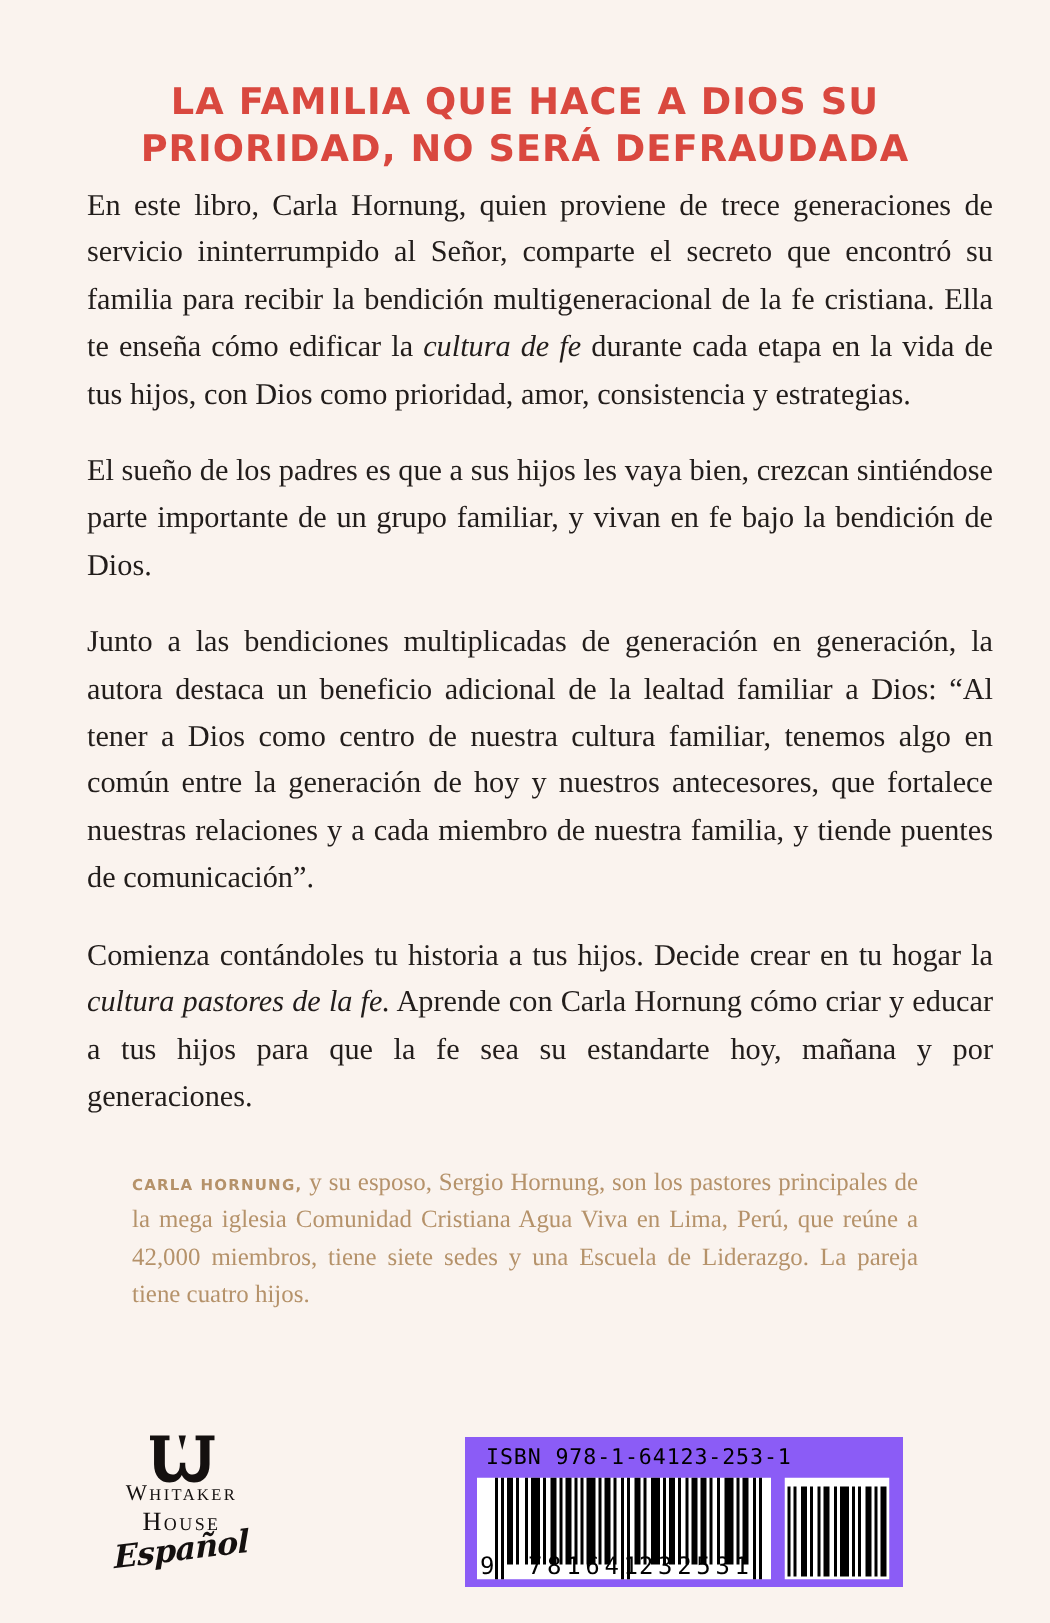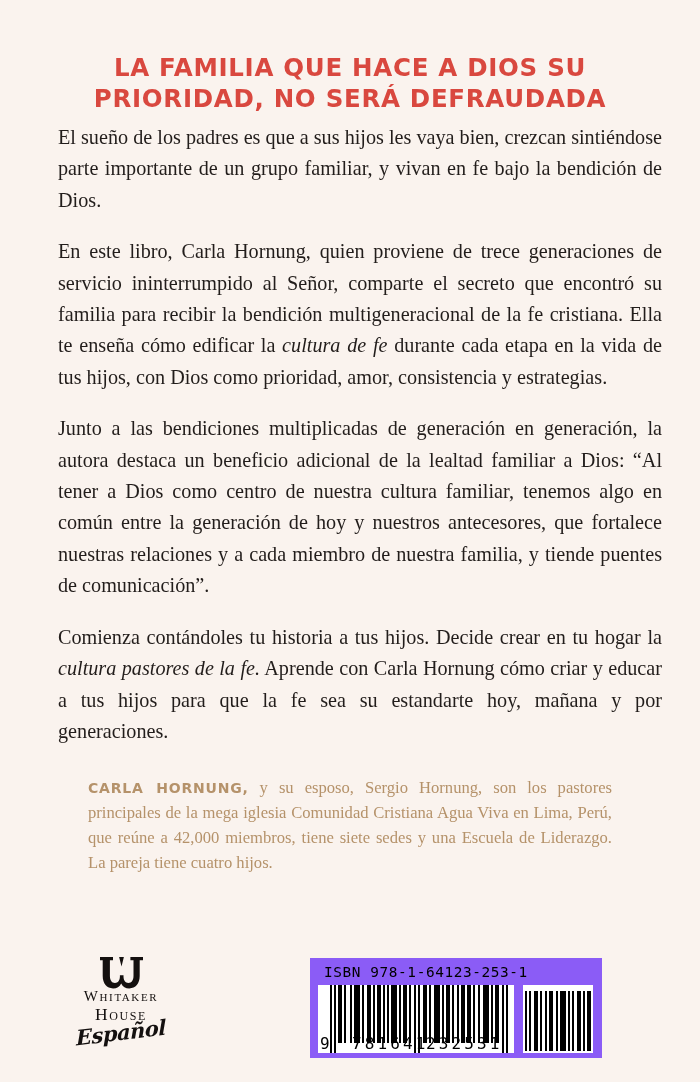--- a/index.html
+++ b/index.html
@@ -72,21 +72,21 @@
     color: #b5926a;
     font-family: "Liberation Serif", serif;
     font-size: 16.6px;
     line-height: 1.5;
     text-align: justify;
     text-justify: inter-word;
   }
   .bio .bio-name {
     font-family: "DejaVu Sans", sans-serif;
     font-weight: bold;
-    font-size: 14px;
+    font-size: 10px;
     letter-spacing: 0.8px;
     color: #b5926a;
   }
 
   
   .category {
     position: absolute;
     left: 310px;
     top: 927px;
     width: 292px;
@@ -196,22 +196,22 @@
 <body>
 
 <div class="cover">
 
   <div class="headline">
     <span class="hl-line">LA FAMILIA QUE HACE A DIOS SU</span>
     <span class="hl-line">PRIORIDAD, NO SERÁ DEFRAUDADA</span>
   </div>
 
   <div class="body-copy">
+    <p class="para">En este libro, Carla Hornung, quien proviene de trece generaciones de servicio ininterrumpido al Señor, comparte el secreto que encontró su familia para recibir la bendición multigeneracional de la fe cristiana. Ella te enseña cómo edificar la <i>cultura de fe</i> durante cada etapa en la vida de tus hijos, con Dios como prioridad,  amor, consistencia y estrategias.</p>
     <p class="para">El sueño de los padres es que a sus hijos les vaya bien, crezcan sintiéndose parte importante de un grupo familiar, y vivan en fe bajo la bendición de Dios.</p>
-    <p class="para">En este libro, Carla Hornung, quien proviene de trece generaciones de servicio ininterrumpido al Señor, comparte el secreto que encontró su familia para recibir la bendición multigeneracional de la fe cristiana. Ella te enseña cómo edificar la <i>cultura de fe</i> durante cada etapa en la vida de tus hijos, con Dios como prioridad,  amor, consistencia y estrategias.</p>
     <p class="para">Junto a las bendiciones multiplicadas de generación en generación, la autora destaca un beneficio adicional de la lealtad familiar a Dios: “Al tener a Dios como centro de nuestra cultura familiar, tenemos algo en común entre la generación de hoy y nuestros antecesores, que fortalece nuestras relaciones y a cada miembro de nuestra familia, y tiende puentes de comunicación”.</p>
     <p class="para">Comienza contándoles tu historia a tus hijos. Decide crear en tu hogar la <i>cultura pastores de la fe.</i> Aprende con Carla Hornung cómo criar y educar a tus hijos para que la fe sea su estandarte hoy, mañana y por generaciones.</p>
   </div>
 
   <div class="bio">
     <span class="bio-name">CARLA HORNUNG,</span><span> y su esposo, Sergio Hornung, son los pastores principales de la mega iglesia Comunidad Cristiana Agua Viva en Lima, Perú, que reúne a 42,000 miembros, tiene siete sedes y una Escuela de Liderazgo. La pareja tiene cuatro hijos.</span>
   </div>
 
 
   <div class="barcode-block">

